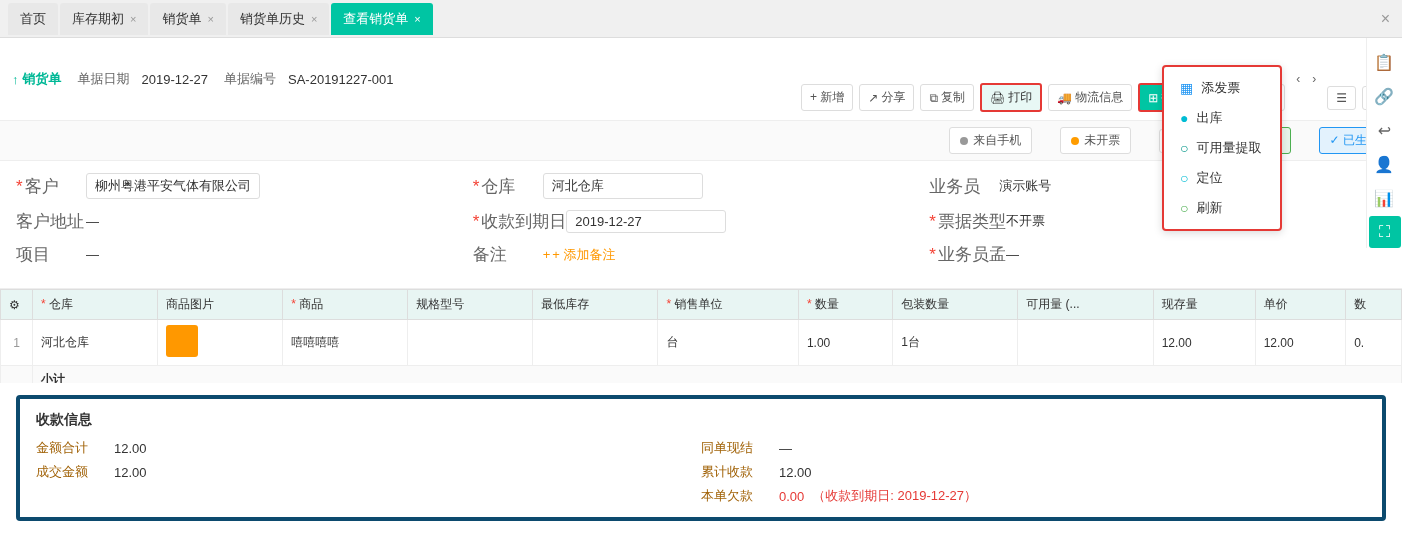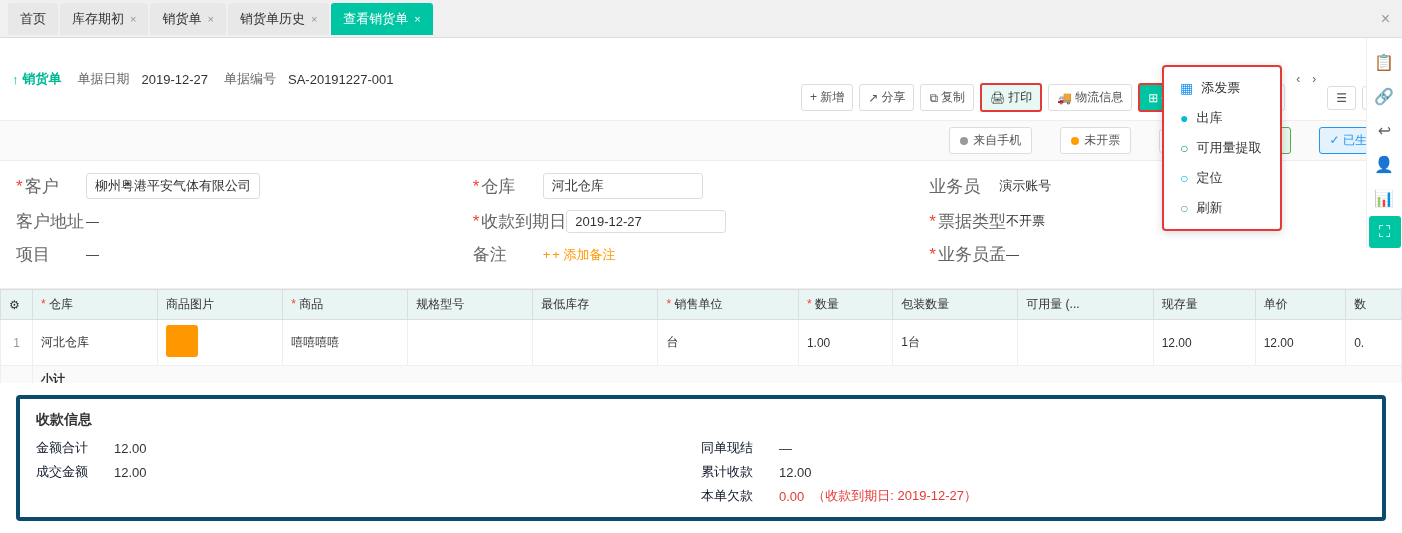--- a/index.html
+++ b/index.html
@@ -92,21 +92,21 @@
     .product-img { width: 32px; height: 32px; background: #ff9800; border-radius: 3px; display: inline-block; }
 
     
     .bottom-panel {
       border: 4px solid #0c4a6e; border-radius: 4px; margin: 12px 16px;
       padding: 12px 16px; background: #fff; flex-shrink: 0;
     }
     .panel-title { font-weight: bold; font-size: 14px; margin-bottom: 10px; }
     .panel-grid { display: grid; grid-template-columns: 1fr 1fr; gap: 6px 0; }
     .panel-row { display: flex; align-items: center; gap: 8px; }
-    .panel-label { color: #0f172a; min-width: 70px; }
+    .panel-label { color: #a16207; min-width: 70px; }
     .panel-value { color: #333; }
     .panel-value.red { color: #e53935; }
 
     
     .right-sidebar {
       position: fixed; right: 0; top: 38px; width: 36px;
       background: #fff; border-left: 1px solid #eee;
       display: flex; flex-direction: column; align-items: center;
       padding-top: 8px; gap: 2px; z-index: 10;
     }

